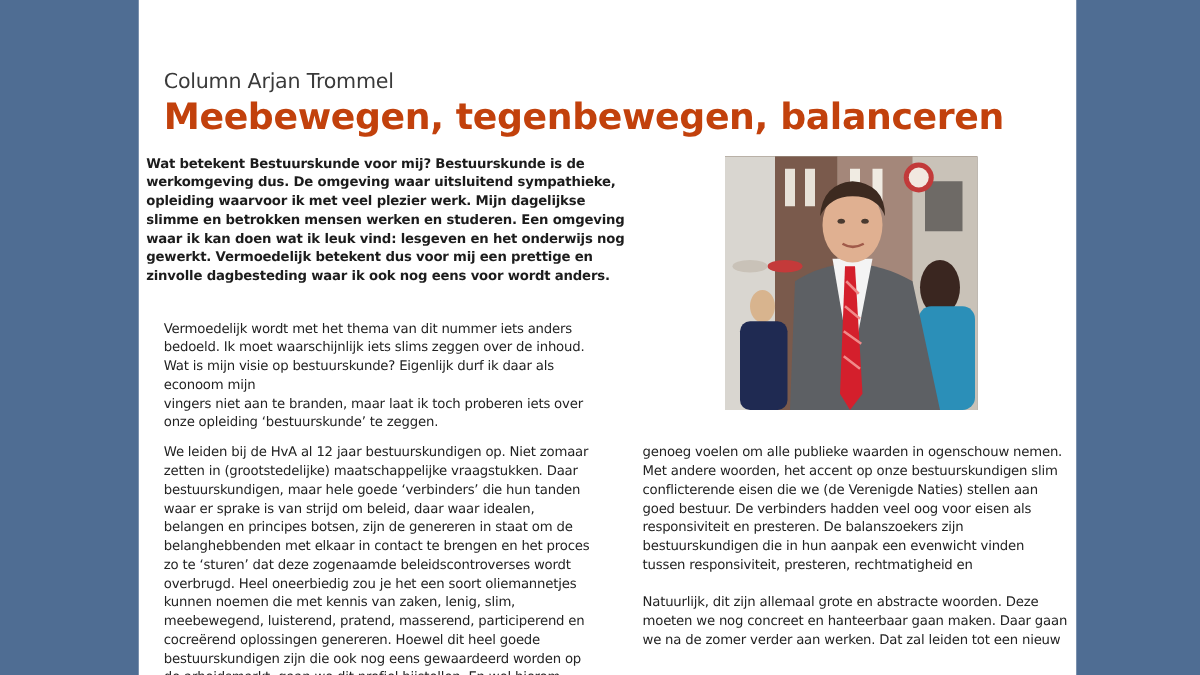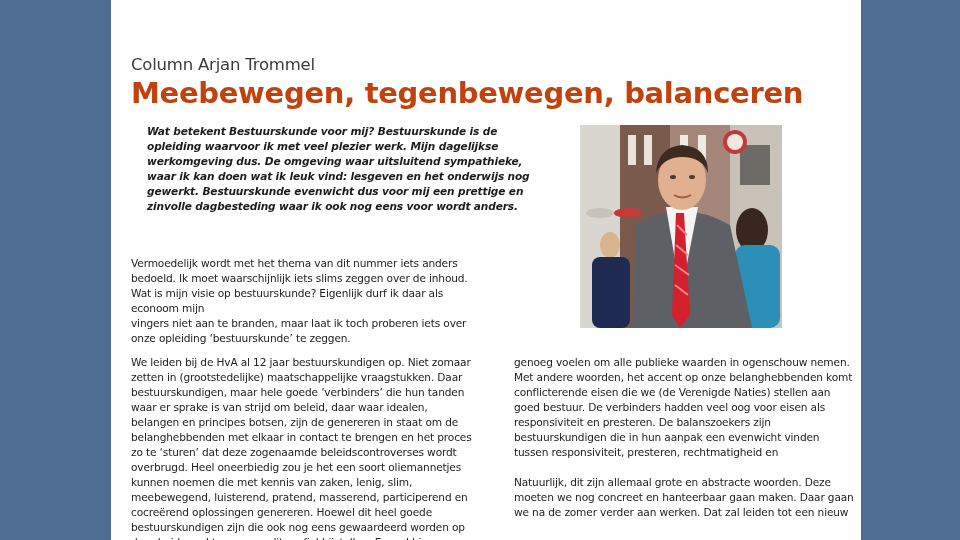--- a/index.html
+++ b/index.html
@@ -40,26 +40,25 @@
     .col {
       position: absolute;
       font-size: 10.6px;
       line-height: 15px;
       color: #222;
       letter-spacing: -0.15px;
     }
     .col p { margin-bottom: 15px; }
     .col .line { display: block; white-space: nowrap; }
     .intro {
-      left: 36px;
+      left: 6px;
       top: 124px;
       width: 350px;
       font-weight: bold;
       color: #1c1c1c;
-      font-style: italic;
     }
     .para2 {
       left: 20px;
       top: 256px;
       width: 350px;
     }
     .left-col {
       left: 20px;
       top: 355px;
       width: 360px;
@@ -83,24 +82,25 @@
 </head>
 <body>
 
 <div class="page">
 
   <div class="kicker">Column Arjan Trommel</div>
   <h1 class="title">Meebewegen, tegenbewegen, balanceren</h1>
 
   <div class="col intro">
     <span class="line">Wat betekent Bestuurskunde voor mij? Bestuurskunde is de</span>
+    <span class="line">werkomgeving dus. De omgeving waar uitsluitend sympathieke,</span>
     <span class="line">opleiding waarvoor ik met veel plezier werk. Mijn dagelijkse</span>
-    <span class="line">werkomgeving dus. De omgeving waar uitsluitend sympathieke,</span>
+    <span class="line">slimme en betrokken mensen werken en studeren. Een omgeving</span>
     <span class="line">waar ik kan doen wat ik leuk vind: lesgeven en het onderwijs nog</span>
-    <span class="line">gewerkt. Bestuurskunde evenwicht dus voor mij een prettige en</span>
+    <span class="line">gewerkt. Vermoedelijk betekent dus voor mij een prettige en</span>
     <span class="line">zinvolle dagbesteding waar ik ook nog eens voor wordt anders.</span>
   </div>
 
   <div class="col para2">
     <span class="line">Vermoedelijk wordt met het thema van dit nummer iets anders</span>
     <span class="line">bedoeld. Ik moet waarschijnlijk iets slims zeggen over de inhoud.</span>
     <span class="line">Wat is mijn visie op bestuurskunde? Eigenlijk durf ik daar als</span>
     <span class="line">econoom mijn</span>
     <span class="line">vingers niet aan te branden, maar laat ik toch proberen iets over</span>
     <span class="line">onze opleiding ‘bestuurskunde’ te zeggen.</span>
@@ -155,21 +155,21 @@
     <span class="line">kunnen noemen die met kennis van zaken, lenig, slim,</span>
     <span class="line">meebewegend, luisterend, pratend, masserend, participerend en</span>
     <span class="line">cocreërend oplossingen genereren. Hoewel dit heel goede</span>
     <span class="line">bestuurskundigen zijn die ook nog eens gewaardeerd worden op</span>
     <span class="line">de arbeidsmarkt, gaan we dit profiel bijstellen. En wel hierom.</span>
   </div>
 
   <div class="col right-col">
     <p>
       <span class="line">genoeg voelen om alle publieke waarden in ogenschouw nemen.</span>
-      <span class="line">Met andere woorden, het accent op onze belanghebbenden komt</span>
+      <span class="line">Met andere woorden, het accent op onze bestuurskundigen slim</span>
       <span class="line">conflicterende eisen die we (de Verenigde Naties) stellen aan</span>
       <span class="line">goed bestuur. De verbinders hadden veel oog voor eisen als</span>
       <span class="line">responsiviteit en presteren. De balanszoekers zijn</span>
       <span class="line">bestuurskundigen die in hun aanpak een evenwicht vinden</span>
       <span class="line">tussen responsiviteit, presteren, rechtmatigheid en</span>
     </p>
     <p>
       <span class="line">Natuurlijk, dit zijn allemaal grote en abstracte woorden. Deze</span>
       <span class="line">moeten we nog concreet en hanteerbaar gaan maken. Daar gaan</span>
       <span class="line">we na de zomer verder aan werken. Dat zal leiden tot een nieuw</span>

